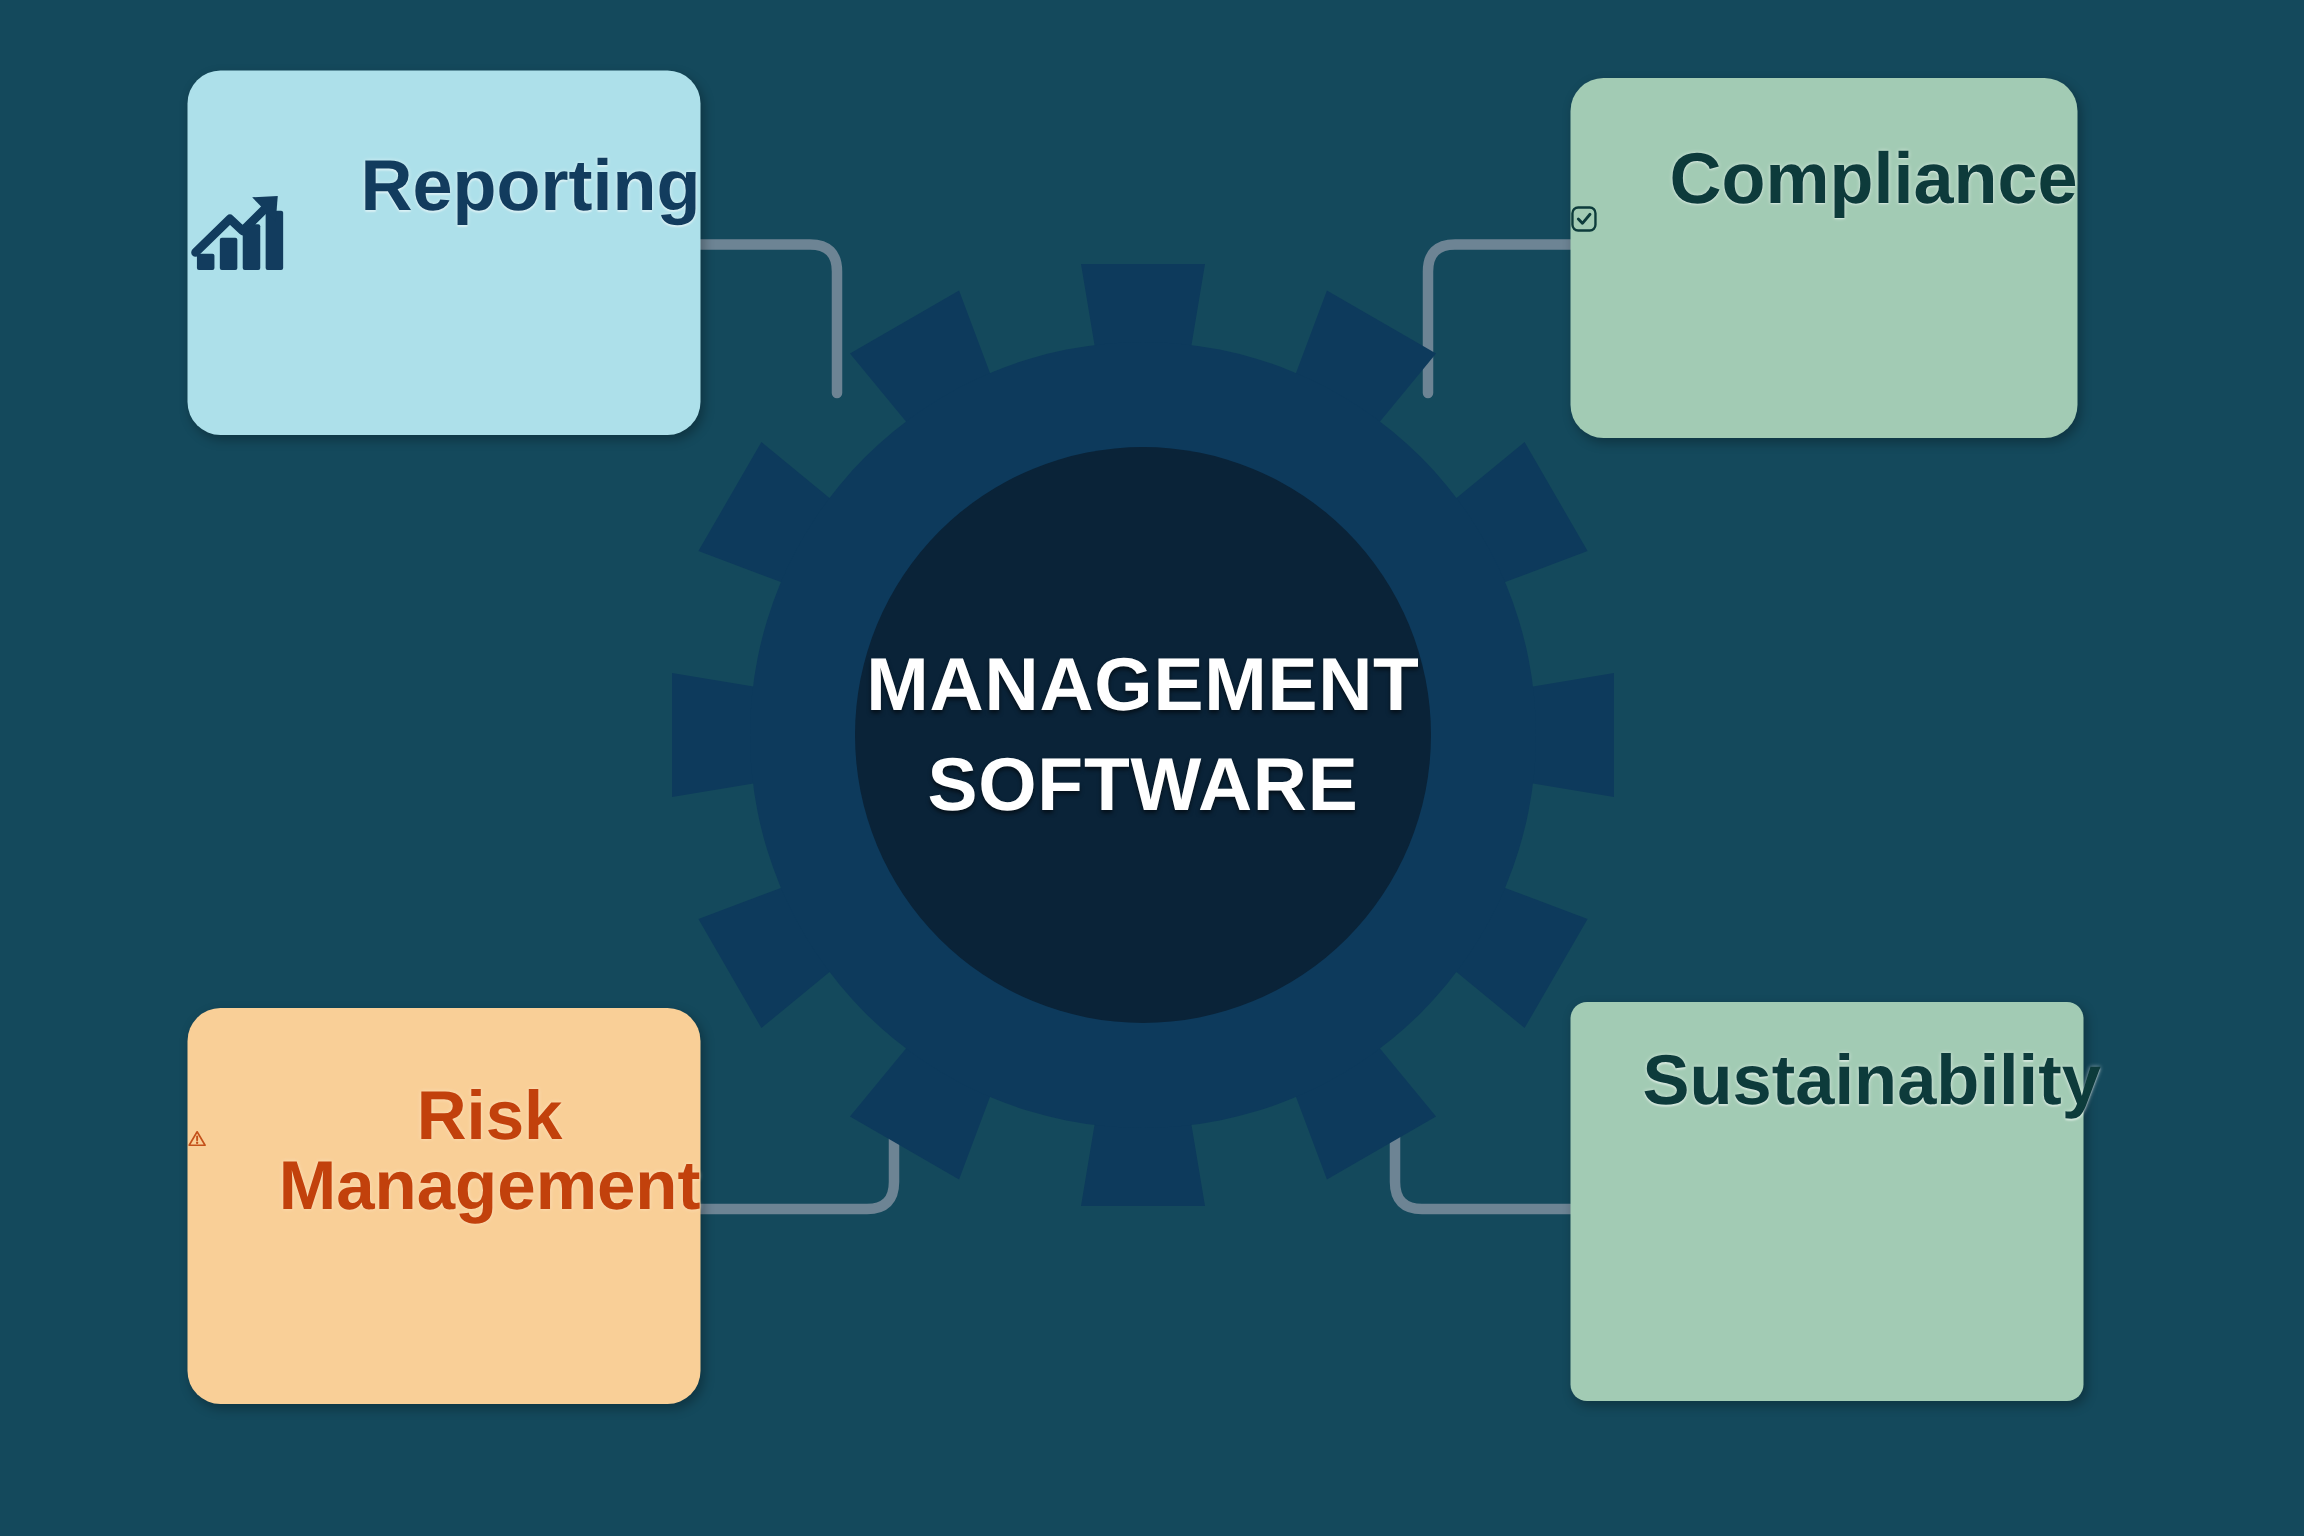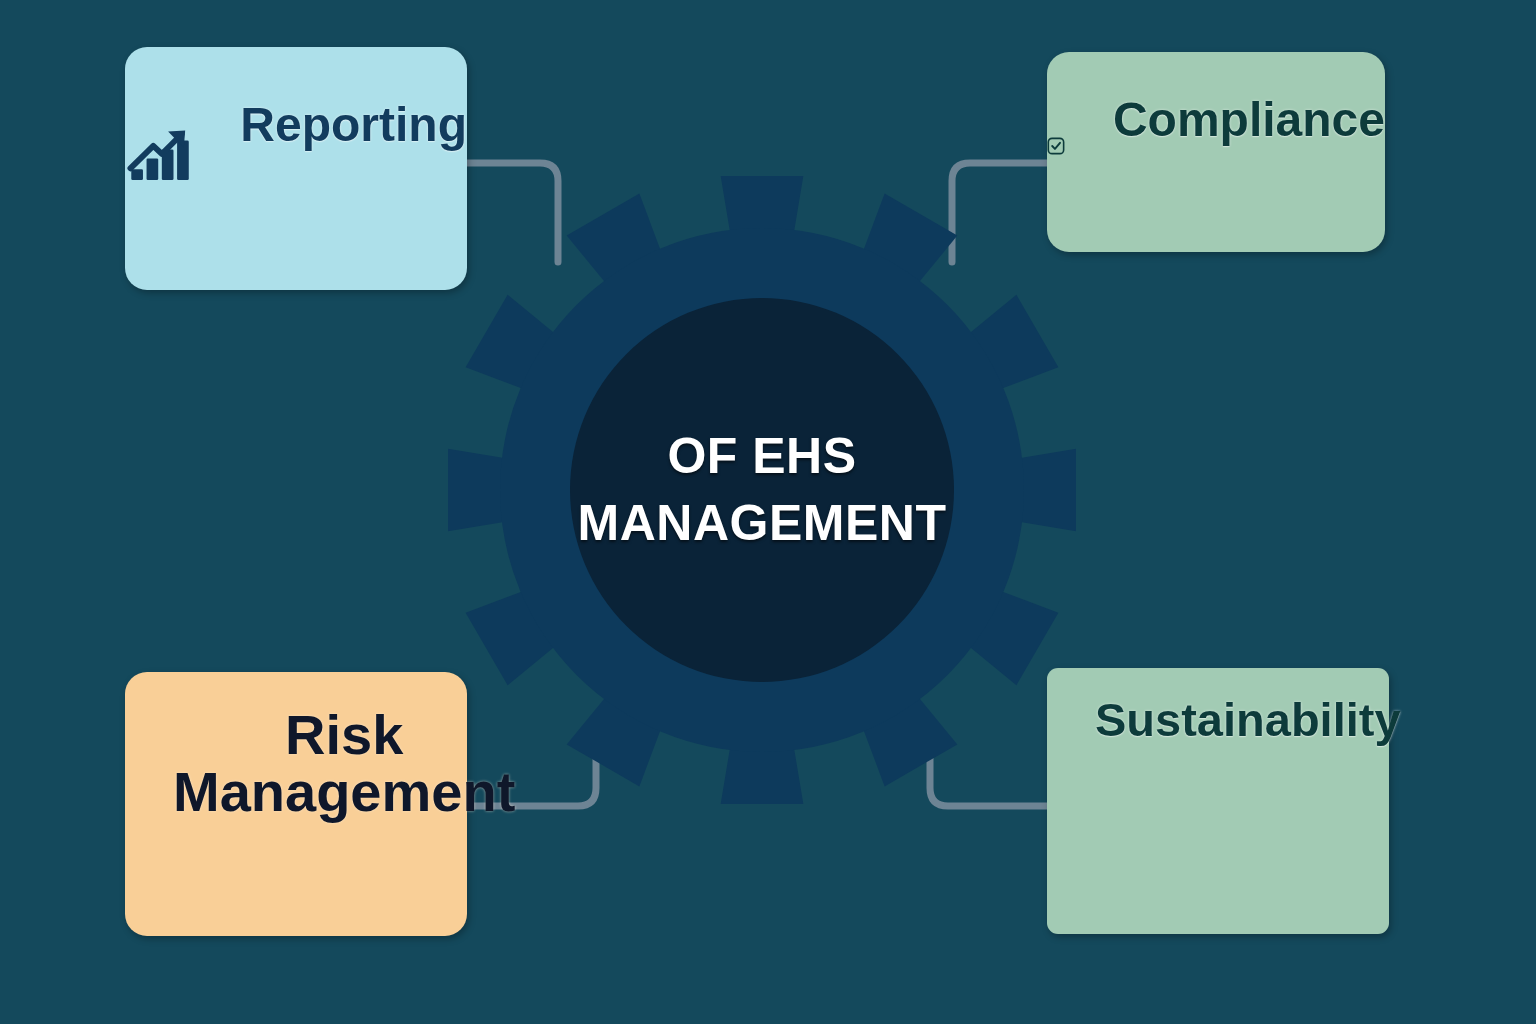--- a/index.html
+++ b/index.html
@@ -92,41 +92,41 @@
   }
   #card-reporting .label {
     color: #123c5e;
     font-size: 48px;
     margin-top: 8px;
   }
 
   
   #card-compliance {
     left: 1047px; top: 52px;
-    width: 338px; height: 200px;
+    width: 338px; height: 240px;
     background: #a2cbb4;
     padding-top: 32px;
   }
   #card-compliance .label {
     color: #0d3b3b;
     font-size: 48px;
     margin-top: 12px;
   }
 
   
   #card-risk {
     left: 125px; top: 672px;
     width: 342px; height: 264px;
     background: #f9cf97;
     padding-top: 26px;
   }
   #card-risk .label {
-    color: #0f172a;
-    font-size: 56px;
-    margin-top: 8px;
+    color: #c2410c;
+    font-size: 46px;
+    margin-top: 22px;
     text-shadow: 0 0 3px rgba(255,240,220,.6);
   }
 
   
   #card-sustainability {
     left: 1047px; top: 668px;
     width: 342px; height: 266px;
     background: #a2cbb4;
     padding-top: 22px;
     border-radius: 11px;
@@ -171,22 +171,22 @@
         <use href="#tooth" transform="rotate(210)"></use>
         <use href="#tooth" transform="rotate(240)"></use>
         <use href="#tooth" transform="rotate(270)"></use>
         <use href="#tooth" transform="rotate(300)"></use>
         <use href="#tooth" transform="rotate(330)"></use>
         <circle cx="0" cy="0" r="262" fill="#0d3a5c"></circle>
         <circle cx="0" cy="0" r="192" fill="#0a2338"></circle>
       </g>
     </svg>
     <div class="gear-text">
-      <div class="line">OF EHS</div>
       <div class="line">MANAGEMENT</div>
+      <div class="line">SOFTWARE</div>
     </div>
   </div>
 
   <div class="card" id="card-reporting">
     <svg class="icon" width="150" height="130" viewBox="0 0 150 130">
       <g fill="#123c5e">
         <rect x="14" y="90" width="26" height="24" rx="3"></rect>
         <rect x="48" y="66" width="26" height="48" rx="3"></rect>
         <rect x="82" y="46" width="26" height="68" rx="3"></rect>
         <rect x="116" y="26" width="26" height="88" rx="3"></rect>

